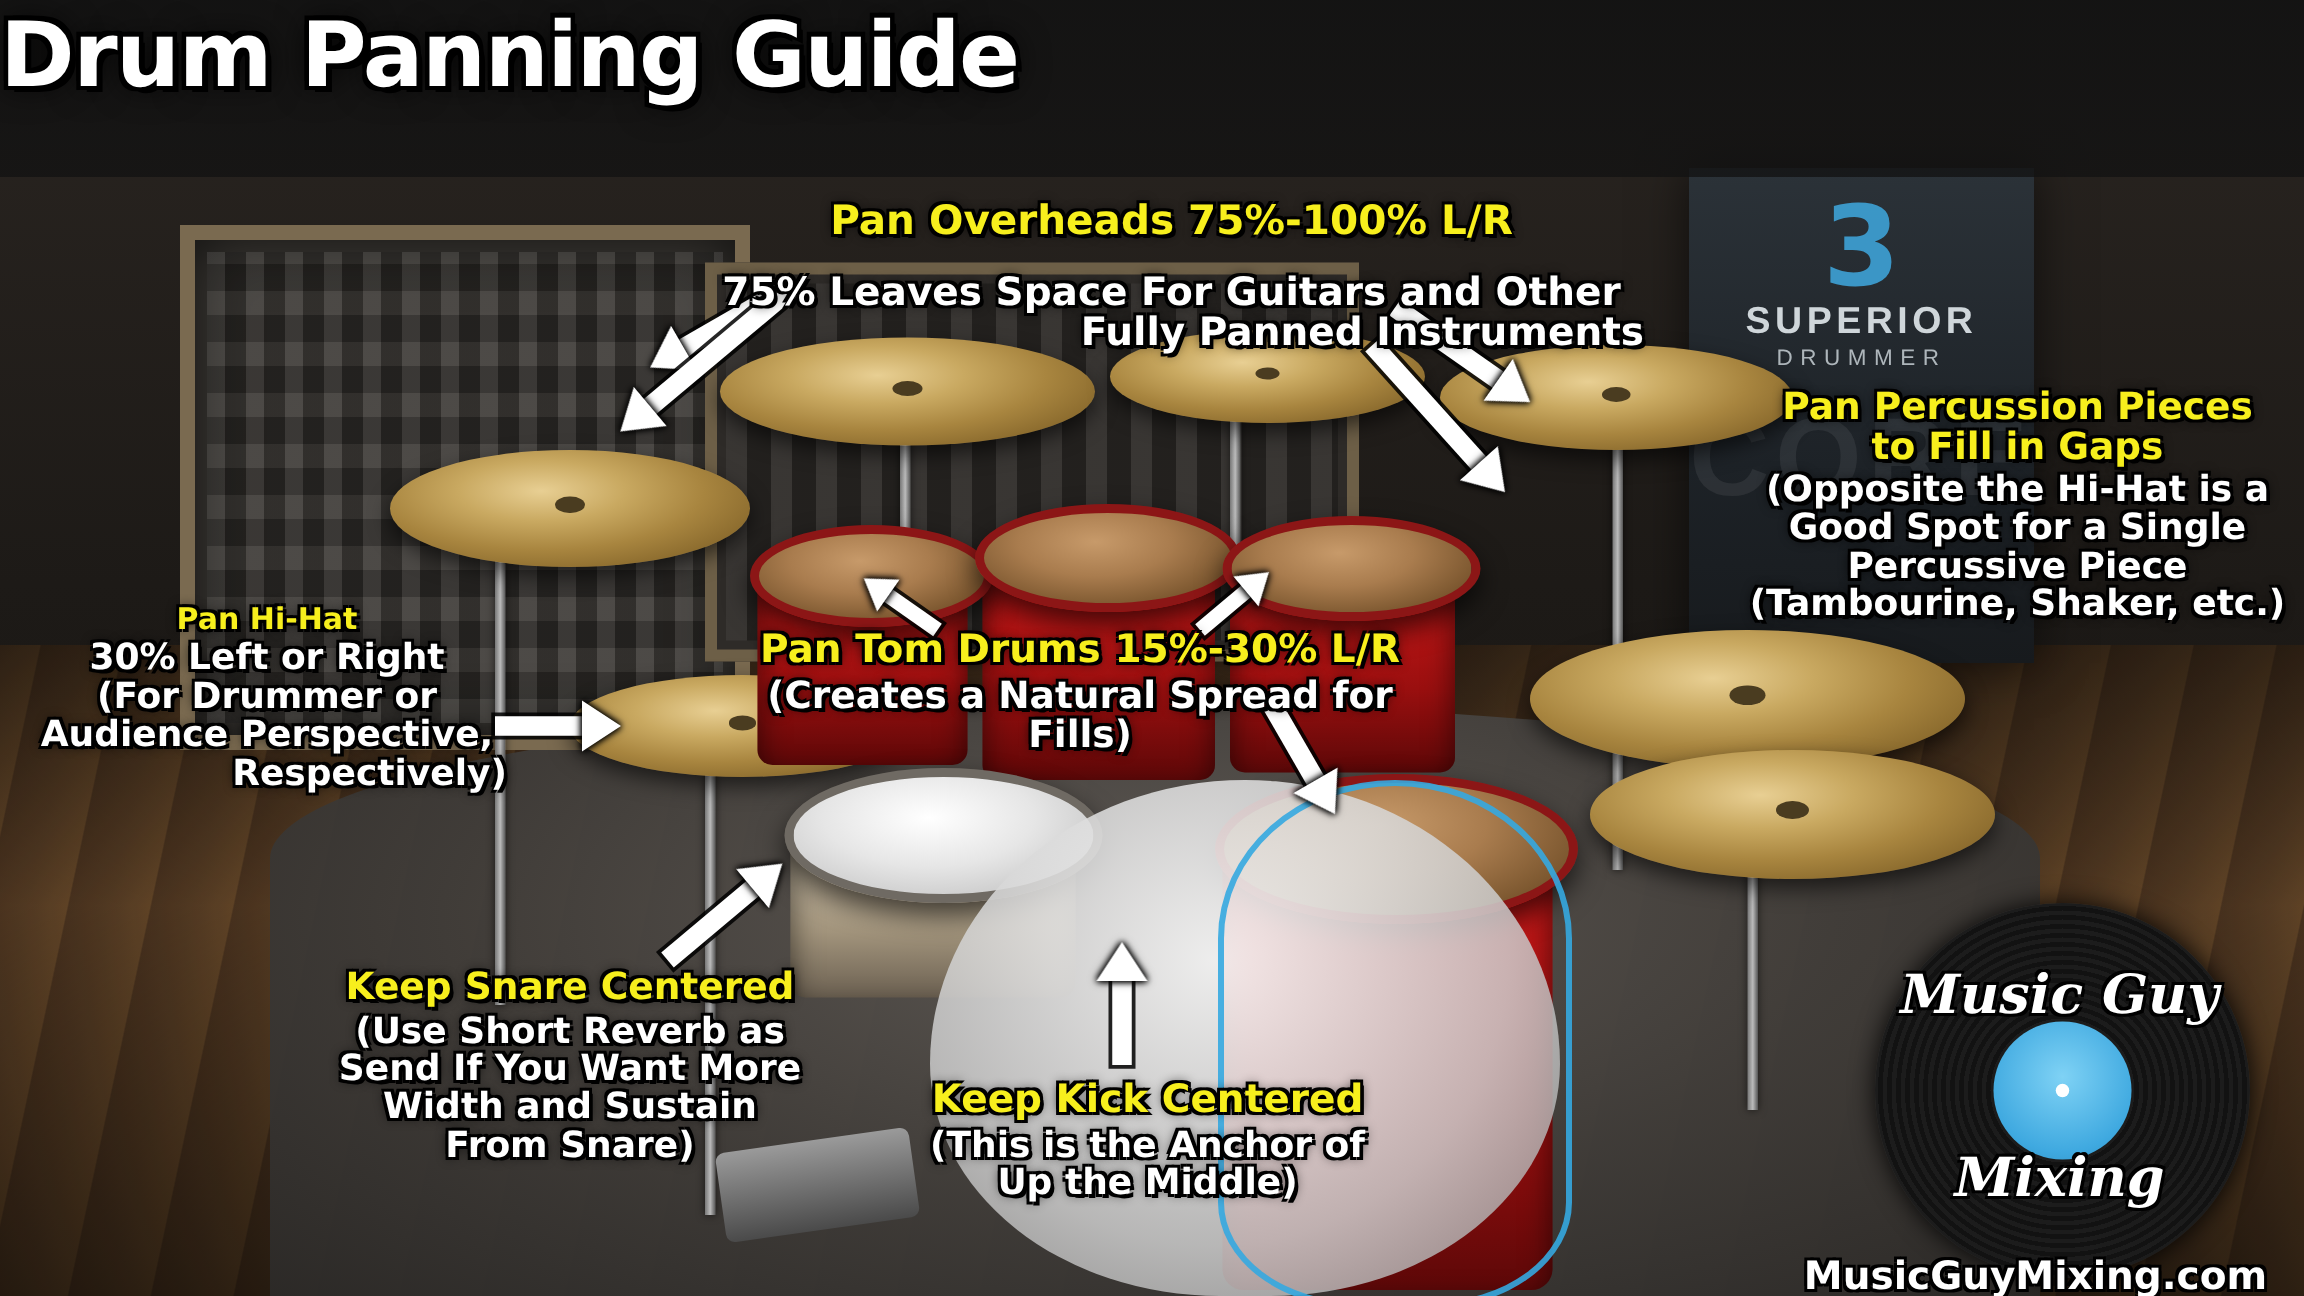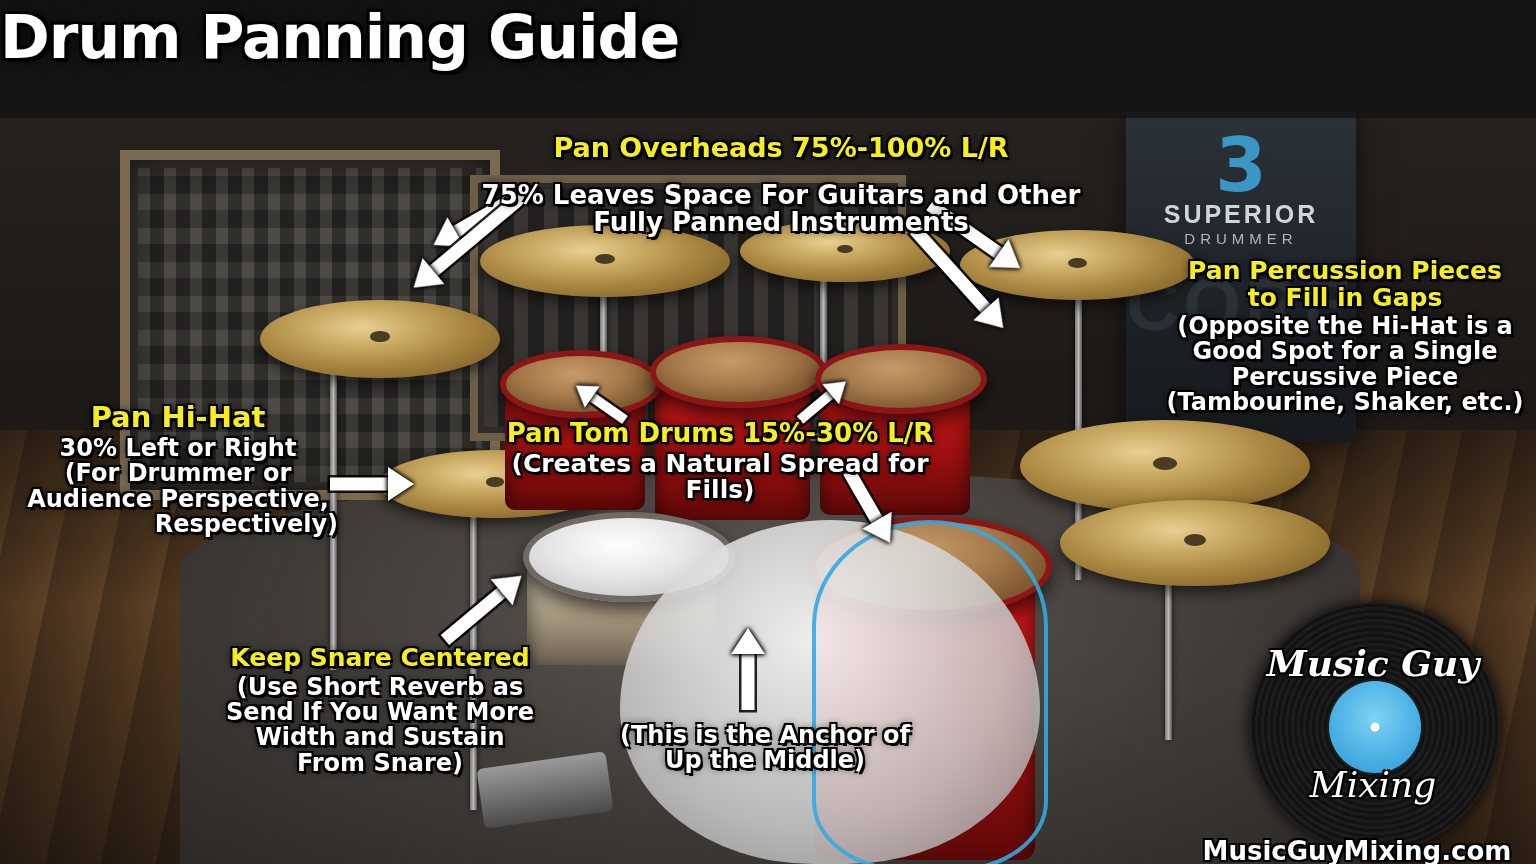--- a/index.html
+++ b/index.html
@@ -76,21 +76,21 @@
   .logo{position:absolute;right:18px;bottom:12px;width:290px;height:250px;}
   .vinyl{position:absolute;left:22px;top:0;width:250px;height:250px;border-radius:50%;
      background:repeating-radial-gradient(circle at 50% 50%,#121212 0 3px,#1c1c1c 3px 6px);
      box-shadow:0 0 16px rgba(0,0,0,.9);}
   .vinyl .center{position:absolute;left:50%;top:50%;transform:translate(-50%,-50%);width:92px;height:92px;border-radius:50%;
      background:radial-gradient(circle at 50% 40%,#7fd2f5,#3fa9e0 70%,#2c8ec2);}
   .vinyl .hole{position:absolute;left:50%;top:50%;transform:translate(-50%,-50%);width:9px;height:9px;border-radius:50%;background:#fff;}
   .logo .mg{position:absolute;width:100%;text-align:center;top:40px;color:#fff;font-size:36px;font-style:italic;
      font-family:"DejaVu Serif",serif;font-weight:bold;text-shadow:2px 2px 0 #000,-2px -2px 0 #000,2px -2px 0 #000,-2px 2px 0 #000;}
   .logo .mx{position:absolute;width:100%;text-align:center;top:162px;color:#fff;font-size:36px;font-style:italic;
-     font-family:"DejaVu Serif",serif;font-weight:normal;text-shadow:2px 2px 0 #000,-2px -2px 0 #000,2px -2px 0 #000,-2px 2px 0 #000;}
+     font-family:"DejaVu Serif",serif;font-weight:bold;text-shadow:2px 2px 0 #000,-2px -2px 0 #000,2px -2px 0 #000,-2px 2px 0 #000;}
   .site{position:absolute;right:14px;bottom:-2px;width:330px;text-align:center;color:#fff;font-size:26px;font-weight:bold;
      font-family:"DejaVu Sans",sans-serif;text-shadow:2px 2px 0 #000,-2px -2px 0 #000,2px -2px 0 #000,-2px 2px 0 #000;}
 
   .kickring{position:absolute;border:4px solid #35a8e0;border-radius:50%;opacity:.9;}
 </style>
 </head>
 <body>
 
 <div class="stage">
 
@@ -197,54 +197,55 @@
     </div>
 
   <div class="arrow" style="left:748px;top:710px;width:80px;transform:rotate(-90deg);">
     <div class="shaft" style="width:60px;"></div>
       <div class="head" style="left:56px;"></div>
     </div>
 
   <div class="lbl" style="left:466px;top:134px;width:630px;">
     <div class="y" style="font-size:27px;">Pan Overheads 75%-100% L/R</div>
     <div class="w" style="font-size:26px;margin-top:19px;">75% Leaves Space For Guitars and Other</div>
-    <div class="w" style="font-size:26px;">Fully Panned Instruments</div>
+    <div class="w" style="font-size:26px;text-align:right;">Fully Panned Instruments</div>
   </div>
 
   <div class="lbl" style="left:1150px;top:258px;width:390px;">
     <div class="y" style="font-size:25px;">Pan Percussion Pieces</div>
     <div class="y" style="font-size:25px;">to Fill in Gaps</div>
     <div class="w" style="font-size:24px;margin-top:3px;">(Opposite the Hi-Hat is a</div>
     <div class="w" style="font-size:24px;">Good Spot for a Single</div>
     <div class="w" style="font-size:24px;">Percussive Piece</div>
     <div class="w" style="font-size:24px;">(Tambourine, Shaker, etc.)</div>
   </div>
 
   <div class="lbl" style="left:18px;top:402px;width:320px;">
-    <div class="y" style="font-size:29px;">Pan Hi-Hat</div>
+    <div class="y" style="font-size:20px;">Pan Hi-Hat</div>
     <div class="w" style="font-size:24px;margin-top:3px;">30% Left or Right</div>
     <div class="w" style="font-size:24px;">(For Drummer or</div>
     <div class="w" style="font-size:24px;">Audience Perspective,</div>
     <div class="w" style="font-size:24px;text-align:right;">Respectively)</div>
   </div>
 
   <div class="lbl" style="left:480px;top:420px;width:480px;">
     <div class="y" style="font-size:26px;">Pan Tom Drums 15%-30% L/R</div>
     <div class="w" style="font-size:25px;margin-top:3px;">(Creates a Natural Spread for Fills)</div>
   </div>
 
   <div class="lbl" style="left:215px;top:645px;width:330px;">
     <div class="y" style="font-size:25px;">Keep Snare Centered</div>
     <div class="w" style="font-size:24px;margin-top:3px;">(Use Short Reverb as</div>
     <div class="w" style="font-size:24px;">Send If You Want More</div>
     <div class="w" style="font-size:24px;">Width and Sustain</div>
     <div class="w" style="font-size:24px;">From Snare)</div>
   </div>
 
   <div class="lbl" style="left:600px;top:720px;width:330px;">
+    <div class="y" style="font-size:26px;">Keep Kick Centered</div>
     <div class="w" style="font-size:24px;margin-top:3px;">(This is the Anchor of</div>
     <div class="w" style="font-size:24px;">Up the Middle)</div>
   </div>
 
   <div class="logo">
     <div class="vinyl">
       <div class="center"></div>
       <div class="hole"></div>
     </div>
     <div class="mg">Music Guy</div>

